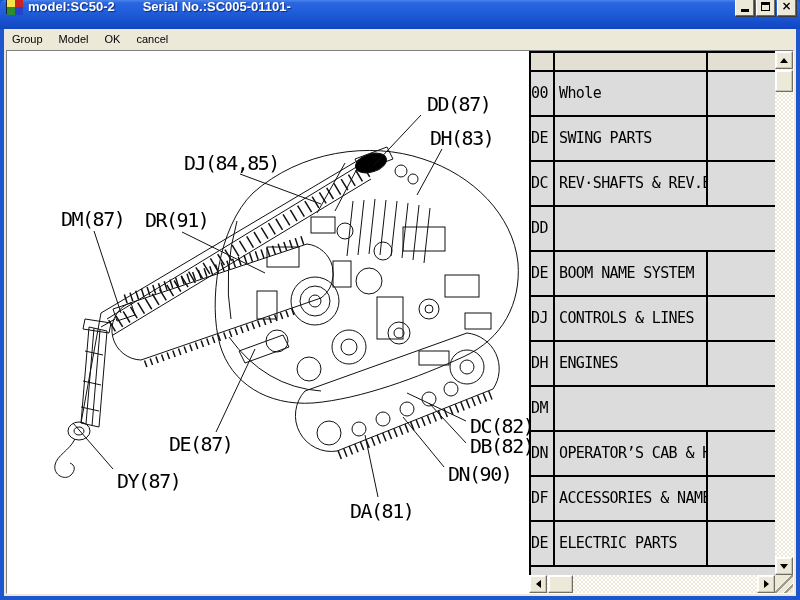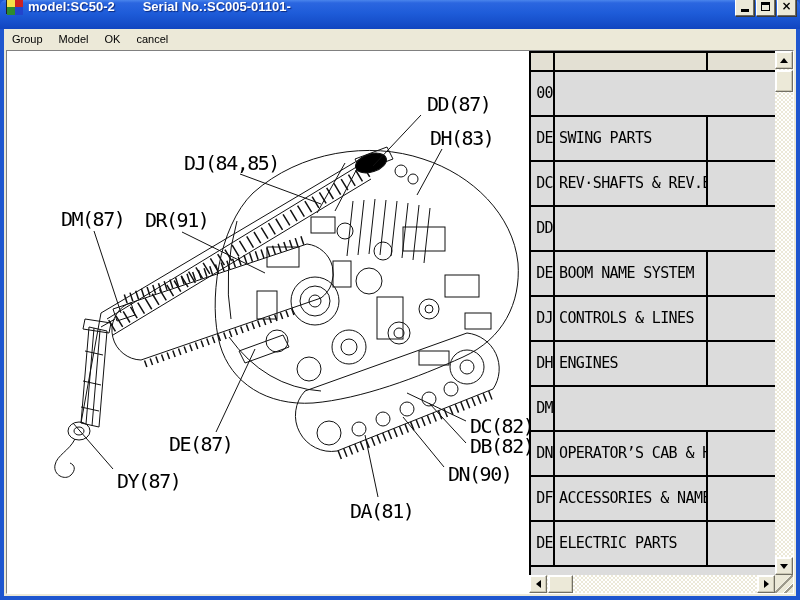--- a/index.html
+++ b/index.html
@@ -34,21 +34,21 @@
   .drawing{position:absolute;left:8px;top:0;width:522px;height:100%;}
   .drawing svg{display:block;}
   .dlabel{font-family:"DejaVu Sans Mono",monospace;font-size:20px;letter-spacing:-1.5px;fill:#000;}
   
   .table-panel{position:absolute;left:522px;top:0;right:0;bottom:0;background:#dcdcdc;}
   .grid{position:absolute;left:0;top:0;right:18px;bottom:18px;overflow:hidden;
     border-left:2px solid #000;border-top:2px solid #000;background:#dcdcdc;
     font-family:"DejaVu Sans Mono",monospace;font-size:15px;letter-spacing:-0.6px;color:#000;}
   .g-header{height:19px;border-bottom:2px solid #000;display:flex;background:#e3e0d3;}
   .g-row{height:45px;border-bottom:2px solid #000;display:flex;background:#dcdcdc;}
-  .c-code{width:24px;border-right:2px solid #000;overflow:hidden;text-align:right;
+  .c-code{width:24px;border-right:2px solid #000;overflow:hidden;text-align:left;
     line-height:43px;white-space:nowrap;flex:0 0 auto;}
   .c-name{width:153px;border-right:2px solid #000;overflow:hidden;padding-left:4px;
     line-height:43px;white-space:nowrap;flex:0 0 auto;}
   .c-extra{flex:1;}
   .g-header .c-code,.g-header .c-name{line-height:17px;}
   
   .sb-track{background-color:#fff;
     background-image:linear-gradient(45deg,#ece9d8 25%,transparent 25%,transparent 75%,#ece9d8 75%),
                      linear-gradient(45deg,#ece9d8 25%,transparent 25%,transparent 75%,#ece9d8 75%);
     background-size:4px 4px;background-position:0 0,2px 2px;}
@@ -208,20 +208,21 @@
 
       <div class="table-panel">
         <div class="grid">
           <div class="g-header">
             <div class="c-code"></div>
             <div class="c-name"></div>
             <div class="c-extra"></div>
           </div>
           <div class="g-row">
             <div class="c-code">00</div>
+            <div class="c-name">Whole</div>
             <div class="c-extra"></div>
           </div>
           <div class="g-row">
             <div class="c-code">DE</div>
             <div class="c-name">SWING PARTS</div>
             <div class="c-extra"></div>
           </div>
           <div class="g-row">
             <div class="c-code">DC</div>
             <div class="c-name">REV·SHAFTS &amp; REV.EQ</div>

